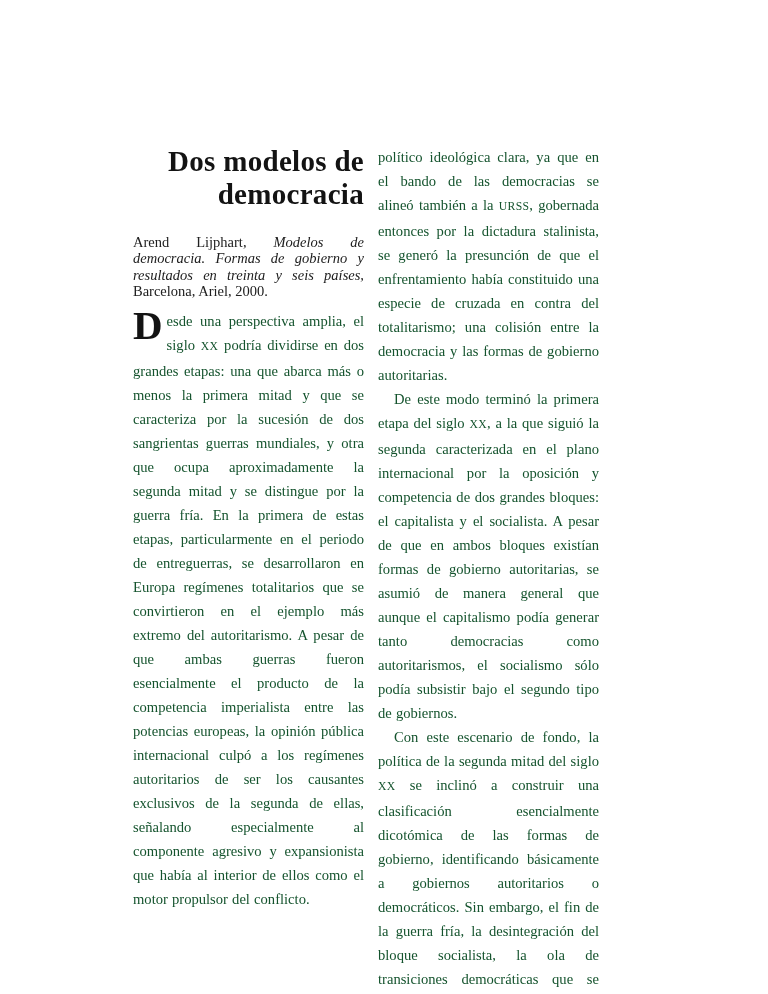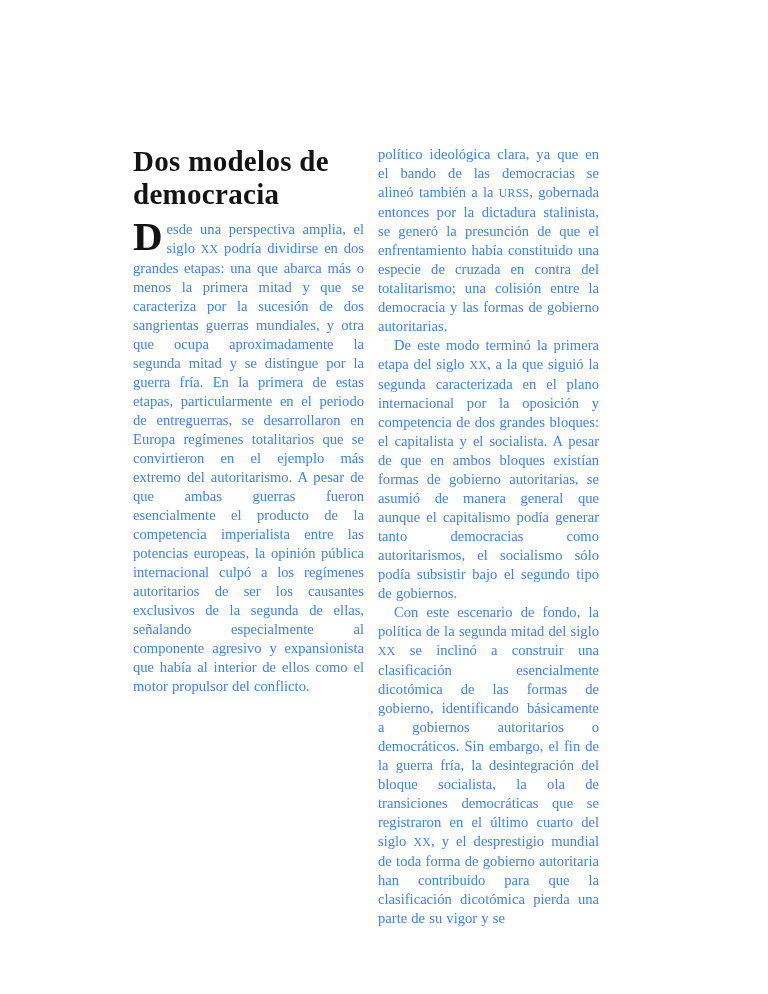--- a/index.html
+++ b/index.html
@@ -28,20 +28,21 @@
   .col-left  { width: 231px; }
   .col-right { width: 221px; }
 
   .article-title {
     margin: 0;
     font-size: 29px;
     line-height: 33px;
     font-weight: bold;
     letter-spacing: 0.3px;
     color: #131313;
+    text-align: right;
   }
   .citation {
     margin: 23px 0 0 0;
     font-size: 14.5px;
     line-height: 16.4px;
     text-align: justify;
     color: #202020;
   }
   .citation .rom { font-style: normal; }
   .citation em  { font-style: italic; }
@@ -55,24 +56,24 @@
     color: #161616;
     white-space: nowrap;
   }
 
   .body-block { margin-top: 9px; }
   .col-right .body-block { margin-top: 0; }
 
   p.body-par {
     margin: 0;
     font-size: 14.6px;
-    line-height: 19px;
+    line-height: 24px;
     text-align: justify;
     word-spacing: 0.5px;
-    color: #3b82f6;
+    color: #14532d;
   }
   p.body-par.indent { text-indent: 16px; }
   p.dropcap::first-letter {
     float: left;
     font-size: 41px;
     line-height: 29px;
     font-weight: bold;
     padding: 2px 4px 0 0;
     color: #131313;
   }
@@ -103,20 +104,21 @@
 </style>
 </head>
 <body>
 
 <div class="page">
   <div class="content">
 
     <div class="col col-left">
       <h1 class="article-title">Dos modelos de democracia</h1>
 
+      <p class="citation"><span class="rom">Arend Lijphart, </span><em>Modelos de democracia. Formas de gobierno y resultados en treinta y seis países,</em><span class="rom"> Barcelona, Ariel, 2000.</span></p>
 
 
       <div class="body-block">
           <p class="body-par dropcap">Desde una perspectiva amplia, el siglo <span class="sc">XX</span> podría dividirse en dos grandes etapas: una que abarca más o menos la primera mitad y que se caracteriza por la sucesión de dos sangrientas guerras mundiales, y otra que ocupa aproximadamente la segunda mitad y se distingue por la guerra fría. En la primera de estas etapas, particularmente en el periodo de entreguerras, se desarrollaron en Europa regímenes totalitarios que se convirtieron en el ejemplo más extremo del autoritarismo. A pesar de que ambas guerras fueron esencialmente el producto de la competencia imperialista entre las potencias europeas, la opinión pública internacional culpó a los regímenes autoritarios de ser los causantes exclusivos de la segunda de ellas, señalando especialmente al componente agresivo y expansionista que había al interior de ellos como el motor propulsor del conflicto.</p>
         </div>
     </div>
 
     <div class="col col-right">
       <div class="body-block">
           <p class="body-par">político ideológica clara, ya que en el bando de las democracias se alineó también a la <span class="sc">URSS</span>, gobernada entonces por la dictadura stalinista, se generó la presunción de que el enfrentamiento había constituido una especie de cruzada en contra del totalitarismo; una colisión entre la democracia y las formas de gobierno autoritarias.</p>

